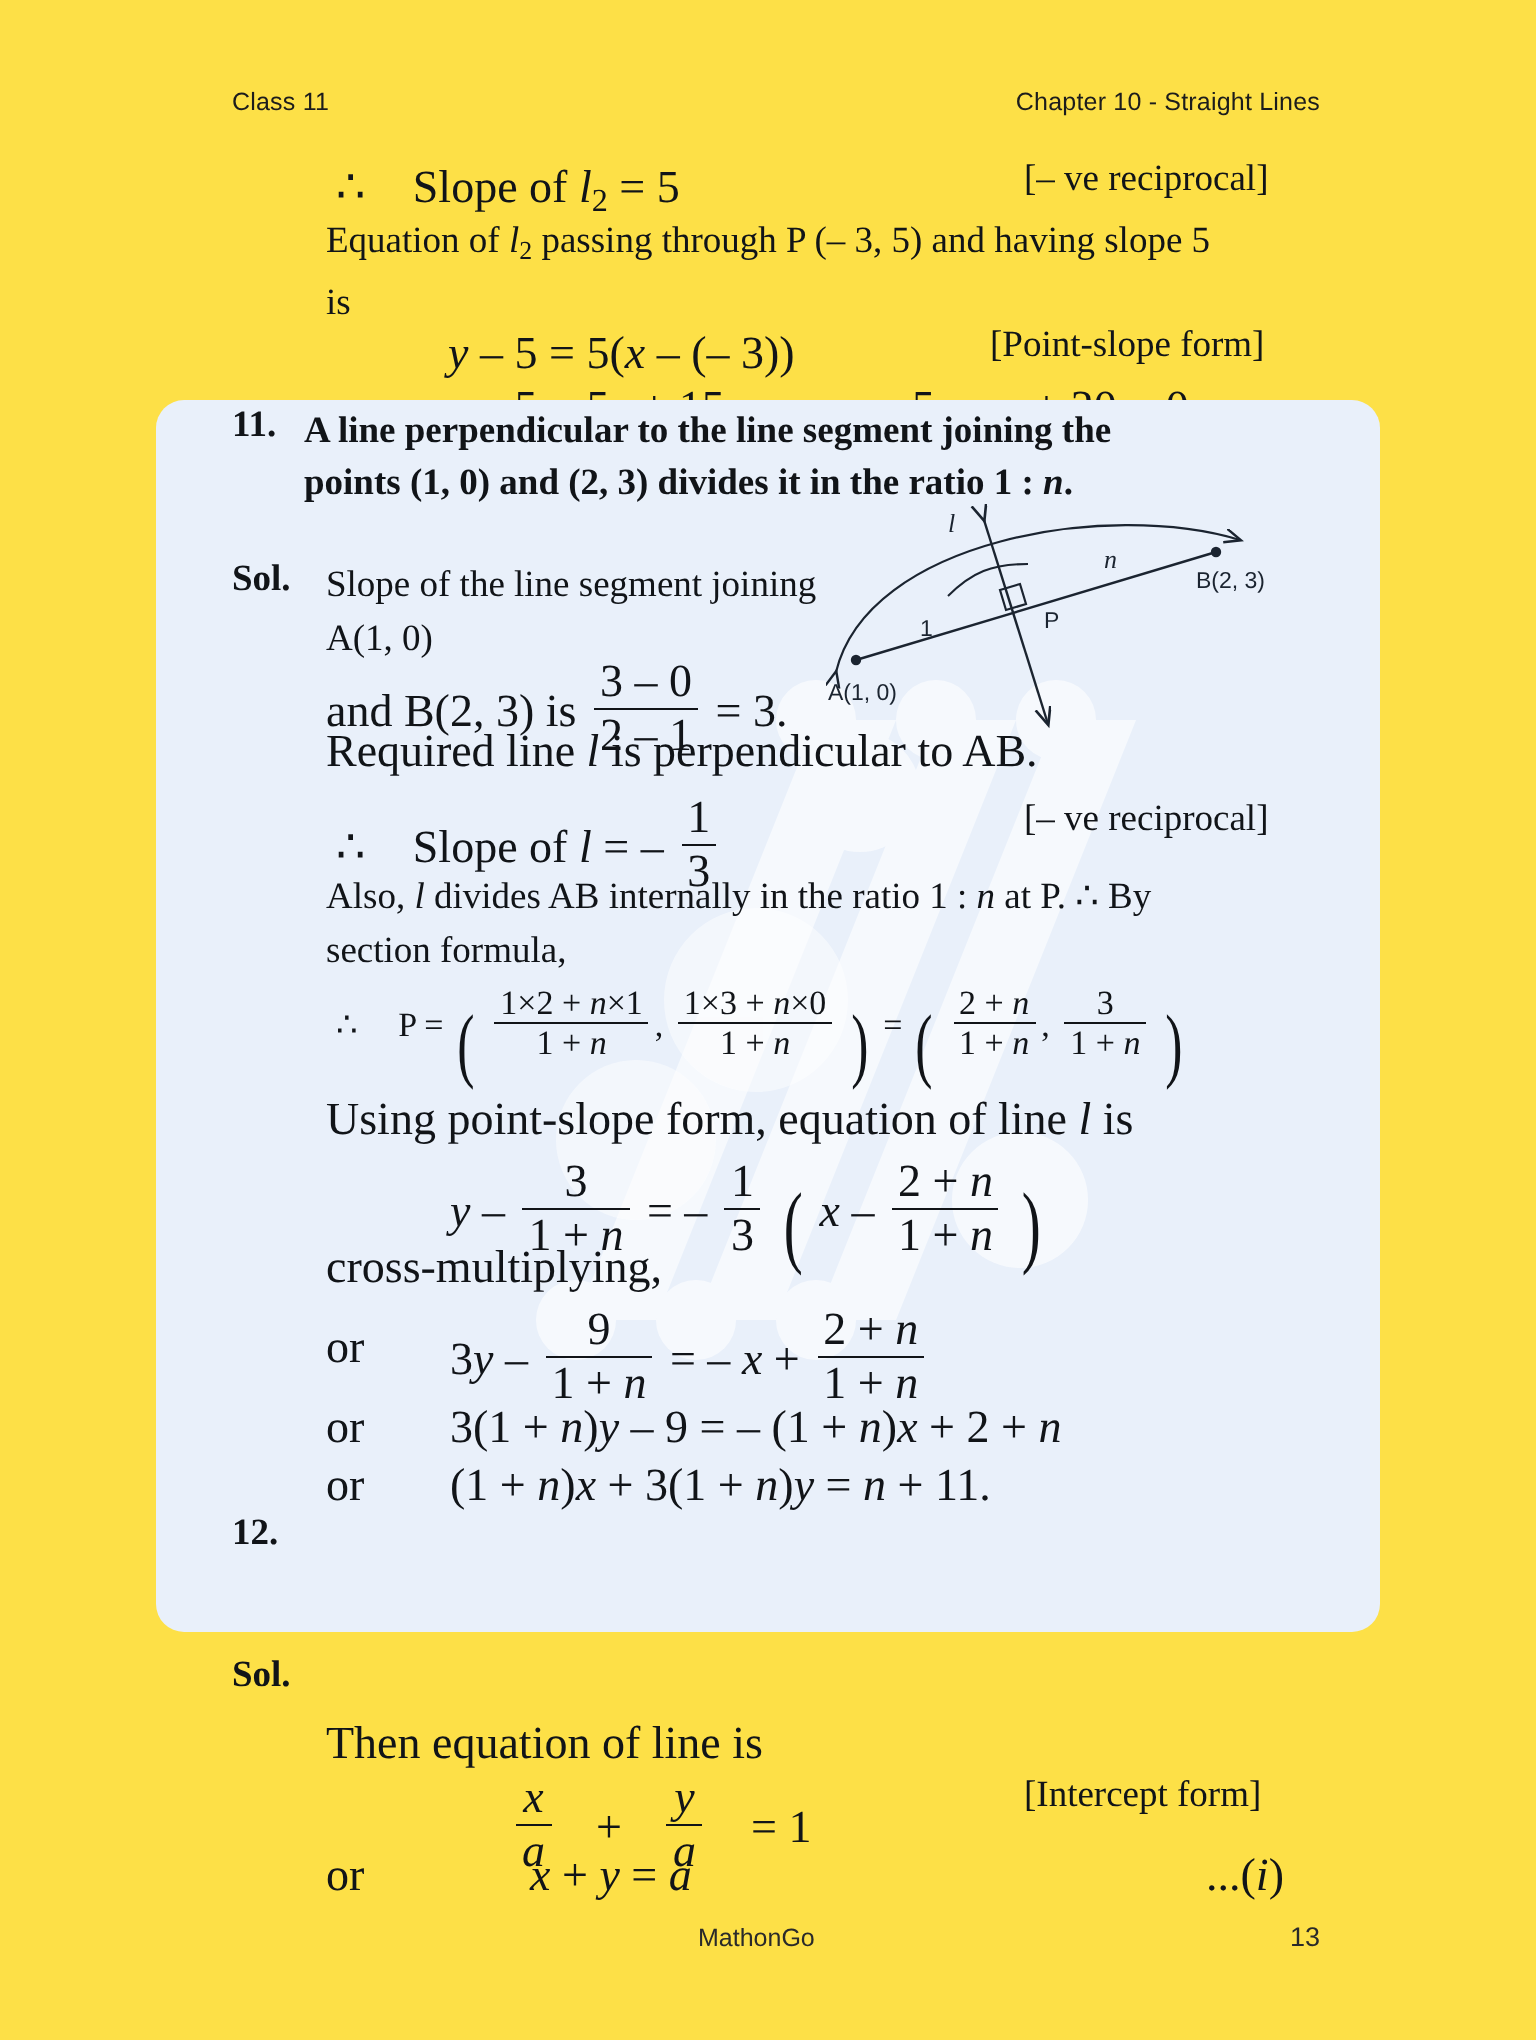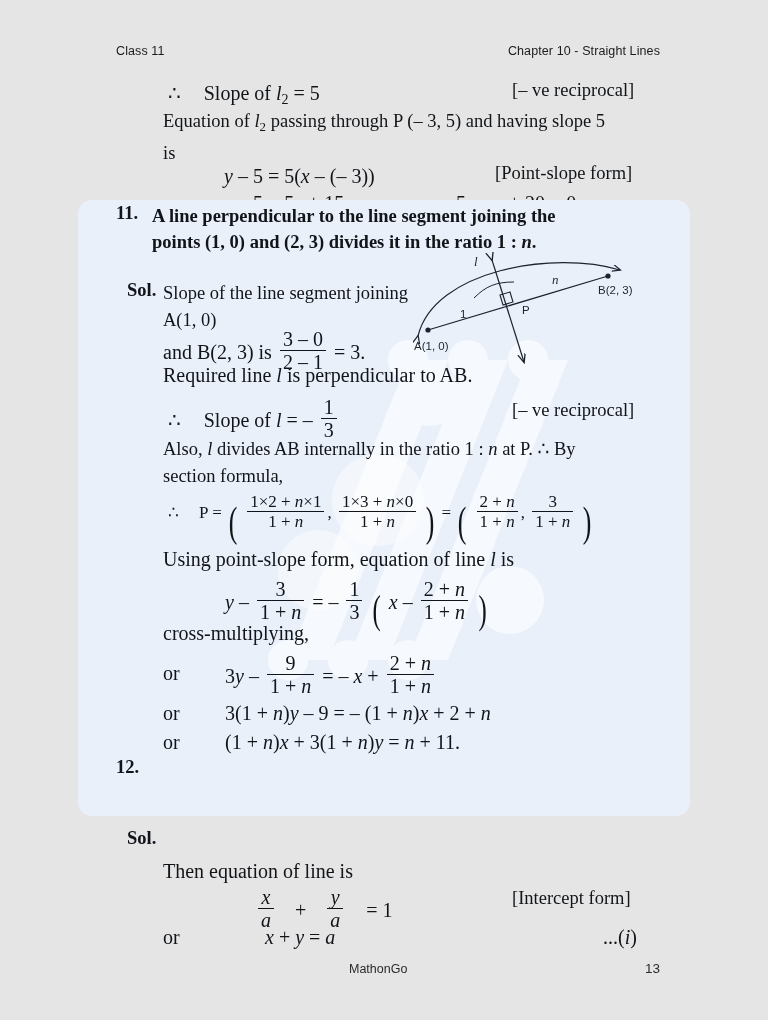--- a/index.html
+++ b/index.html
@@ -8,21 +8,21 @@
     background: #ffffff;
   }
   body {
     font-family: "Liberation Serif", "DejaVu Serif", serif;
     color: #111418;
   }
   #page {
     position: relative;
     width: 768px;
     height: 1020px;
-    background: #e5e5e5;
+    background: #fde047;
     overflow: hidden;
   }
 
   
   .runhead {
     position: absolute;
     top: 44px;
     font-family: "Liberation Sans", "DejaVu Sans", sans-serif;
     font-size: 12.5px;
     color: #1c1c1c;
@@ -51,21 +51,21 @@
     height: 616px;
     overflow: hidden;
     border-radius: 14px;
     pointer-events: none;
   }
   #watermark svg { position: absolute; left: 0; top: 0; }
 
   
   .row {
     position: absolute;
-    font-size: 20px;
+    font-size: 23px;
     line-height: 27px;
     white-space: nowrap;
   }
   .blk {
     position: absolute;
     font-size: 18.5px;
     line-height: 27px;
   }
   .bracket {
     position: absolute;
@@ -81,21 +81,20 @@
     position: absolute;
     font-weight: bold;
     font-size: 18.5px;
     line-height: 26px;
     text-align: justify;
   }
   .solmark {
     position: absolute;
     font-weight: bold;
     font-size: 18.5px;
-    margin-left: 11px;
   }
   i, .it { font-style: italic; }
   .sub { font-size: 0.70em; vertical-align: -0.28em; }
 
   
   .frac {
     display: inline-block;
     vertical-align: -0.52em;
     text-align: center;
     line-height: 1.12;

